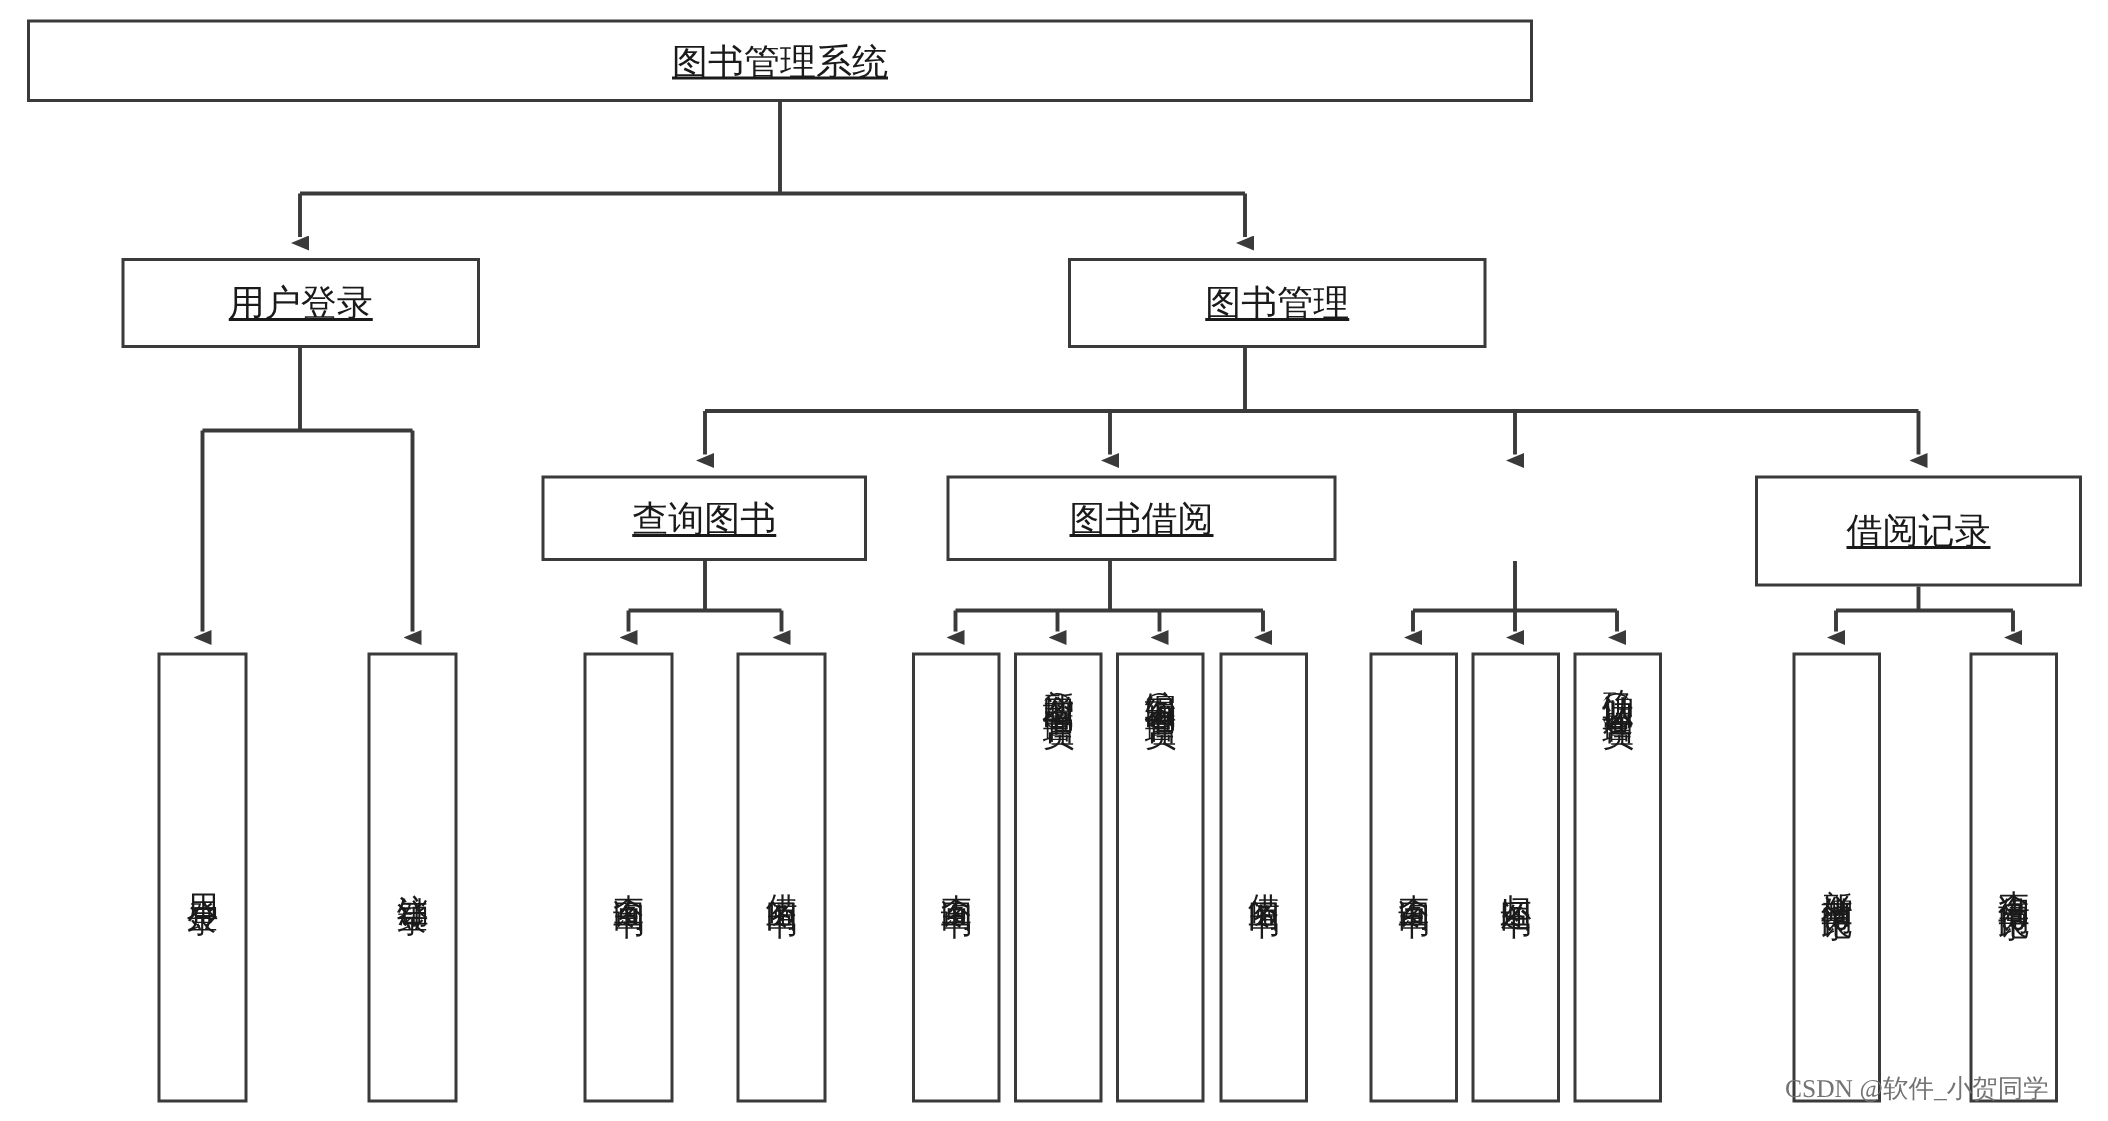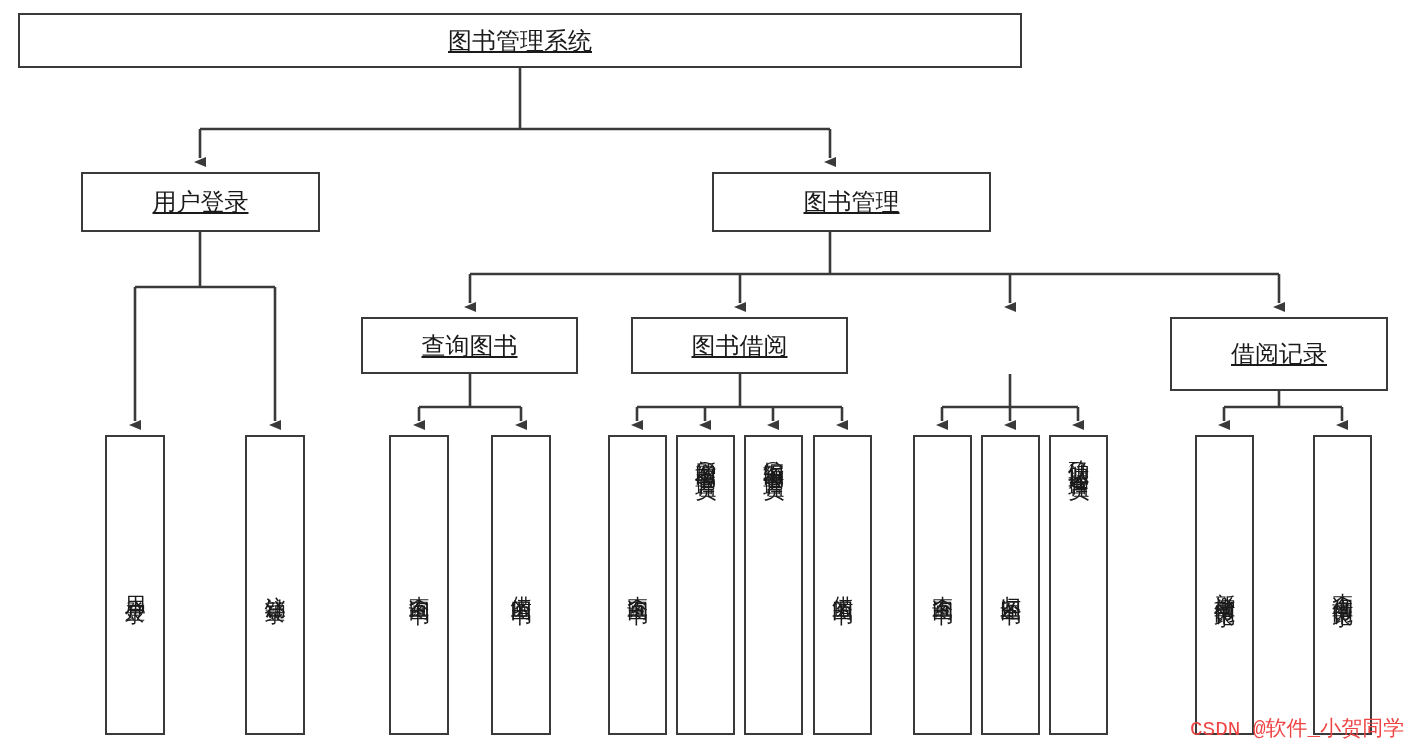--- a/index.html
+++ b/index.html
@@ -57,25 +57,25 @@
     white-space: nowrap;
   }
   .v-node.align-center {
     align-items: center;
     padding-top: 0;
   }
   #watermark {
     position: absolute;
     left: 1190px;
     top: 714px;
-    font-size: 21px;
-    color: #ef4444;
+    font-size: 17px;
+    color: #737373;
     white-space: nowrap;
     z-index: 3;
-    font-family: Liberation Mono, monospace;
+    font-family: Liberation Serif, serif;
   }
 </style>
 </head>
 <body>
 
 <div id="canvas">
 
   <svg id="edges" viewBox="0 0 1405 747" xmlns="http://www.w3.org/2000/svg">
     <defs>
       <marker id="arrow" markerWidth="10" markerHeight="12" refX="1" refY="6" orient="auto" markerUnits="userSpaceOnUse">
@@ -134,21 +134,21 @@
   <div class="node h-node" style="left:81px; top:172px; width:239px; height:60px;">
     <span class="node-label">用户登录</span>
   </div>
   <div class="node h-node" style="left:712px; top:172px; width:279px; height:60px;">
     <span class="node-label">图书管理</span>
   </div>
 
   <div class="node h-node" style="left:361px; top:317px; width:217px; height:57px;">
     <span class="node-label">查询图书</span>
   </div>
-  <div class="node h-node" style="left:631px; top:317px; width:217px; height:57px;">
+  <div class="node h-node" style="left:631px; top:317px; width:260px; height:57px;">
     <span class="node-label">图书借阅</span>
   </div>
   <div class="node h-node" style="left:1170px; top:317px; width:218px; height:74px;">
     <span class="node-label">借阅记录</span>
   </div>
 
   <div class="node v-node align-center" style="left:105px; top:435px; width:60px; height:300px;">
     <span class="node-label">用户登录</span>
   </div>
   <div class="node v-node align-center" style="left:245px; top:435px; width:60px; height:300px;">

